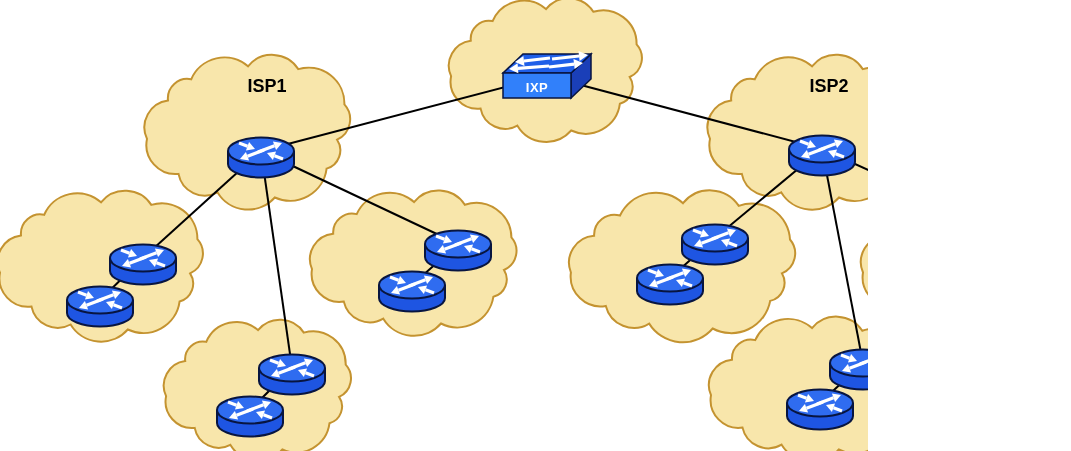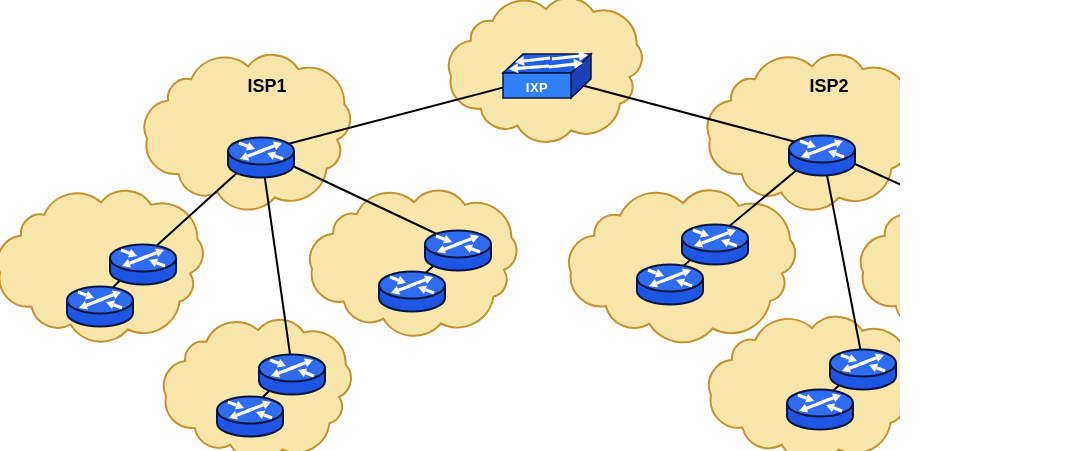--- a/index.html
+++ b/index.html
@@ -3,21 +3,20 @@
 <meta charset="utf-8">
 <style>
   html, body { margin: 0; padding: 0; background: #ffffff; }
   .canvas {
     position: relative;
     width: 868px;
     height: 451px;
     background: #ffffff;
     overflow: hidden;
     font-family: "Liberation Sans", sans-serif;
-    padding-left: 32px;
   }
   .canvas svg { position: absolute; left: 0; top: 0; display: block; }
   .isp-label {
     font-family: "Liberation Sans", sans-serif;
     font-weight: bold;
     font-size: 18px;
   }
   .ixp-label {
     font-family: "Liberation Sans", sans-serif;
     font-weight: bold;

